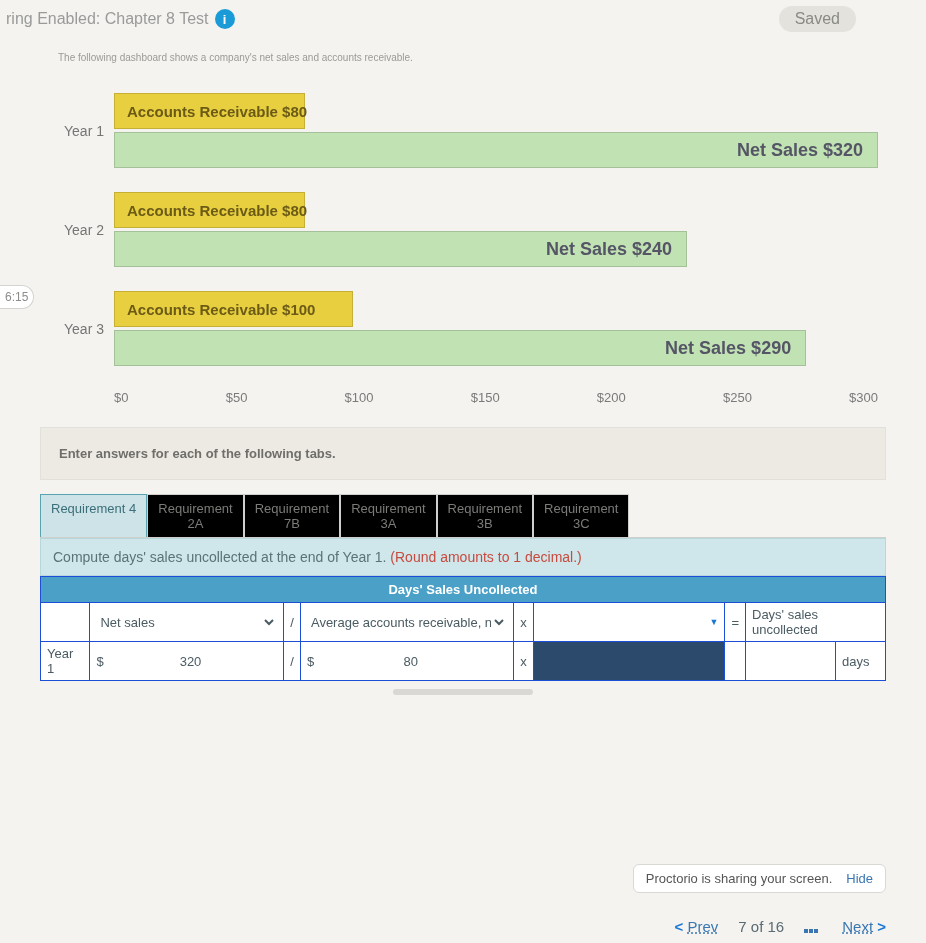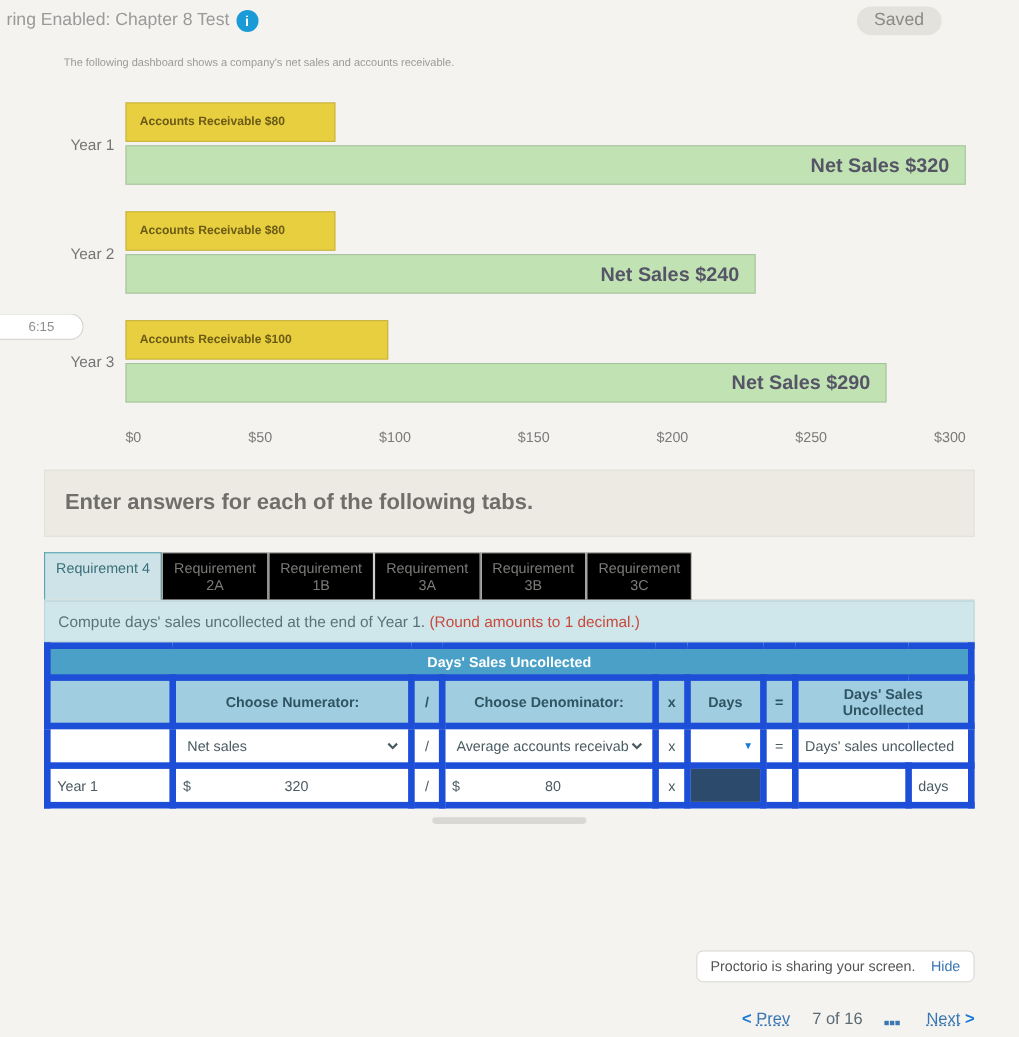--- a/index.html
+++ b/index.html
@@ -65,21 +65,21 @@
 }
 .bars {
   flex: 1;
   position: relative;
 }
 .bar {
   height: 36px;
   display: flex;
   align-items: center;
   font-weight: bold;
-  font-size: 11px;
+  font-size: 15px;
   padding: 0 12px;
   white-space: nowrap;
   border: 1px solid rgba(0,0,0,.15);
   position: relative;
 }
 .yellow { background: #e8cf3f; color: #6b5b17; margin-bottom: 3px; }
 .green  { background: #c1e3b4; color: #556; font-size: 18px; justify-content: flex-end; padding-right: 14px; }
 .axis {
   display: flex;
   margin-left: 56px;
@@ -89,31 +89,31 @@
   font-size: 13px;
   margin-top: 4px;
 }
 .timer {
   position: absolute;
   left: 0; top: 285px;
   background: #fff;
   border: 1px solid #d3d3cf;
   border-left: none;
   border-radius: 0 14px 14px 0;
-  padding: 4px 26px;
+  padding: 4px 5px;
   font-size: 12px;
   color: #8c8c88;
 }
 .instruct-banner {
   background: #eceae3;
   margin: 22px 40px 0 40px;
   padding: 18px 18px;
   font-weight: bold;
   color: #6f6e6a;
-  font-size: 20px;
+  font-size: 13px;
   border: 1px solid #e1e0da;
 }
 .tabs {
   display: flex;
   margin: 14px 40px 0 40px;
   border-bottom: 1px solid #cfcfcb;
   font-size: 13px;
 }
 .tab {
   border: 1px solid #cfcfcb;
@@ -141,21 +141,21 @@
   font-size: 14px;
 }
 .comp-banner .red { color: #c84a3e; }
 .table-wrap { margin: 0 40px; }
 table.calc {
   width: 100%;
   border-collapse: collapse;
   font-size: 13px;
 }
 table.calc th, table.calc td {
-  border: 6px solid #1d4ed8;
+  border: 1px solid #1d4ed8;
   padding: 4px 6px;
   background: #fff;
   color: #4a5b62;
   text-align: center;
   height: 26px;
   margin-left: 40px;
 }
 table.calc .blue-header th {
   background: #4aa0c7;
   color: #fff;
@@ -289,21 +289,21 @@
 <div class="tabs">
   <div class="tab active">
     <span>Requirement 4</span>
   </div>
   <div class="tab">
     <span>Requirement</span>
     <span class="line2">2A</span>
   </div>
   <div class="tab">
     <span>Requirement</span>
-    <span class="line2">1B</span>
+    <span class="line2">7B</span>
   </div>
   <div class="tab">
     <span>Requirement</span>
     <span class="line2">3A</span>
   </div>
   <div class="tab">
     <span>Requirement</span>
     <span class="line2">3B</span>
   </div>
   <div class="tab">
@@ -314,30 +314,20 @@
 
 <div class="comp-banner">
   <span>Compute days' sales uncollected at the end of Year 1. </span><span class="red">(Round amounts to 1 decimal.)</span>
 </div>
 
 <div class="table-wrap">
 <table class="calc">
   <tbody>
         <tr class="blue-header">
     <th colspan="10">Days' Sales Uncollected</th>
-  </tr>
-  <tr class="blue-sub">
-    <th style="width:100px"></th>
-    <th style="width:190px">Choose Numerator:</th>
-    <th style="width:24px">/</th>
-    <th style="width:170px">Choose Denominator:</th>
-    <th style="width:24px">x</th>
-    <th style="width:60px">Days</th>
-    <th style="width:24px">=</th>
-    <th colspan="2">Days' Sales Uncollected</th>
   </tr>
   <tr>
     <td></td>
     <td class="left">
       <select class="cell-select">
         <option>Net sales</option>
       </select>
     </td>
     <td>/</td>
     <td class="left">

